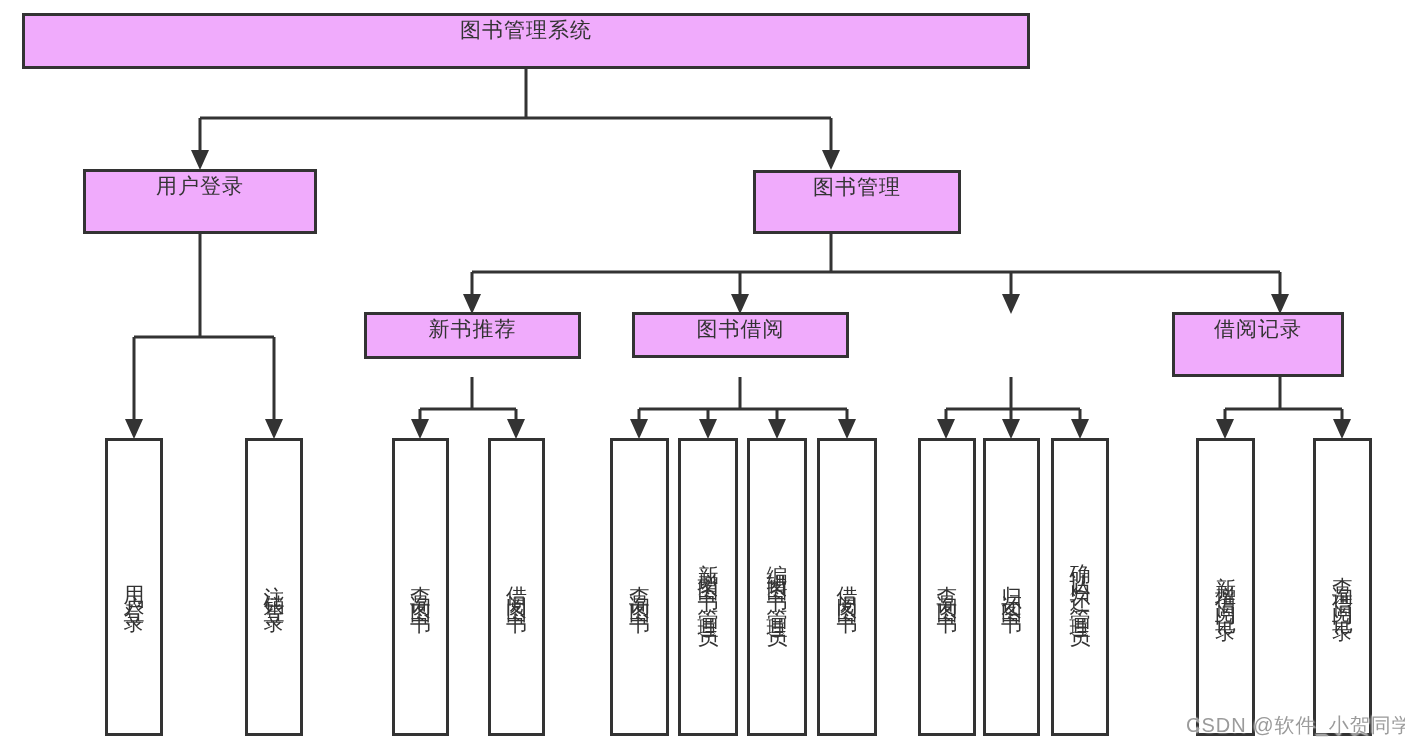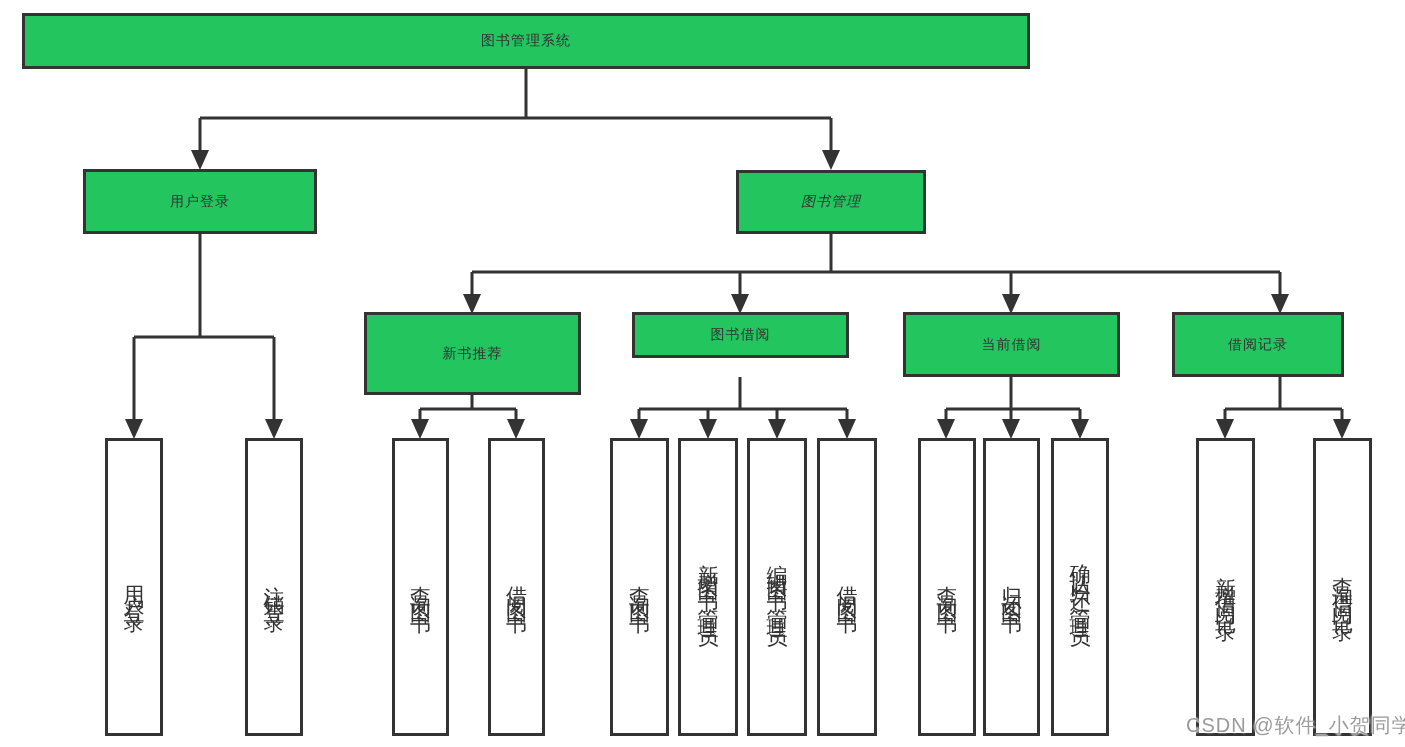--- a/index.html
+++ b/index.html
@@ -18,26 +18,26 @@
   #connector-layer {
     position: absolute;
     left: 0;
     top: 0;
     z-index: 1;
   }
   .node {
     position: absolute;
     box-sizing: border-box;
     border: 3px solid #333333;
-    background: #22c55e;
+    background: #f0abfc;
     display: flex;
-    align-items: center;
+    align-items: flex-start;
     justify-content: center;
     color: #333333;
-    font-size: 14px;
+    font-size: 21px;
     letter-spacing: 1px;
     z-index: 2;
   }
   .leaf {
     position: absolute;
     box-sizing: border-box;
     border: 3px solid #333333;
     background: #ffffff;
     top: 438px;
     height: 298px;
@@ -51,22 +51,22 @@
     writing-mode: vertical-rl;
     text-orientation: mixed;
     font-size: 21px;
     letter-spacing: 9px;
     color: #333333;
     white-space: nowrap;
   }
   
   #node-root      { left: 22px;   top: 13px;  width: 1008px; height: 56px; }
   #node-login     { left: 83px;   top: 169px; width: 234px;  height: 65px; }
-  #node-bookmgmt  { left: 736px;  top: 170px; width: 190px;  height: 64px; font-style: italic; }
-  #node-newbook   { left: 364px;  top: 312px; width: 217px;  height: 83px; }
+  #node-bookmgmt  { left: 753px;  top: 170px; width: 208px;  height: 64px; }
+  #node-newbook   { left: 364px;  top: 312px; width: 217px;  height: 47px; }
   #node-borrow    { left: 632px;  top: 312px; width: 217px;  height: 46px; }
   #node-current   { left: 903px;  top: 312px; width: 217px;  height: 65px; }
   #node-records   { left: 1172px; top: 312px; width: 172px;  height: 65px; }
   
   #leaf-1  { left: 105px;  width: 58px; }
   #leaf-2  { left: 245px;  width: 58px; }
   #leaf-3  { left: 392px;  width: 57px; }
   #leaf-4  { left: 488px;  width: 57px; }
   #leaf-5  { left: 610px;  width: 59px; }
   #leaf-6  { left: 678px;  width: 60px; }
@@ -128,23 +128,20 @@
   <div class="node" id="node-bookmgmt">
     <span>图书管理</span>
   </div>
 
   <div class="node" id="node-newbook">
     <span>新书推荐</span>
   </div>
   <div class="node" id="node-borrow">
     <span>图书借阅</span>
   </div>
-  <div class="node" id="node-current">
-    <span>当前借阅</span>
-  </div>
   <div class="node" id="node-records">
     <span>借阅记录</span>
   </div>
 
   <div class="leaf" id="leaf-1">
     <span class="vtext">用户登录</span>
   </div>
   <div class="leaf" id="leaf-2">
     <span class="vtext">注销登录</span>
   </div>

